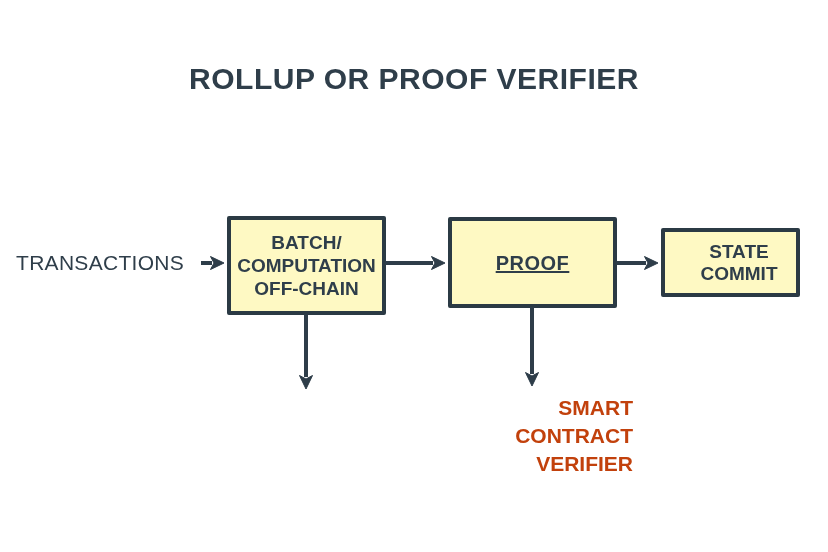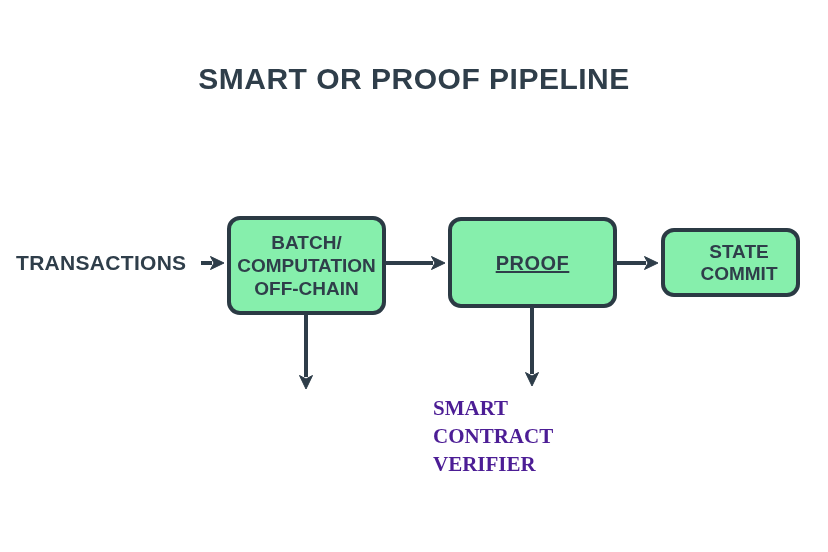--- a/index.html
+++ b/index.html
@@ -25,30 +25,30 @@
     font-size: 30px;
     font-weight: bold;
     letter-spacing: 0.5px;
     color: #2f3e4a;
   }
   .src-label {
     position: absolute;
     left: 16px;
     top: 251px;
     font-size: 21px;
-    font-weight: bold;
+    font-weight: normal;
     letter-spacing: 0.3px;
     white-space: nowrap;
   }
   .node {
     position: absolute;
     box-sizing: border-box;
-    background: #86efac;
+    background: #fef9c3;
     border: 4px solid #2b3a44;
-    border-radius: 13px;
+    border-radius: 2px;
     display: flex;
     align-items: center;
     justify-content: center;
     text-align: center;
     font-weight: bold;
     color: #2f3e4a;
     white-space: pre-line;
   }
   .node-batch {
     left: 227px;
@@ -75,41 +75,40 @@
     height: 69px;
     font-size: 19px;
     line-height: 22px;
     padding-left: 17px;
   }
   .annotation {
     position: absolute;
     left: 433px;
     top: 394px;
     width: 200px;
-    text-align: left;
+    text-align: right;
     font-size: 21px;
     line-height: 28px;
     font-weight: bold;
     white-space: pre-line;
-    color: #4c1d95;
-    font-family: Liberation Serif, serif;
+    color: #c2410c;
   }
   .edges-svg {
     position: absolute;
     left: 0;
     top: 0;
     pointer-events: none;
   }
 </style>
 </head>
 <body>
 
 <div class="canvas">
 
-  <div class="title">SMART OR PROOF PIPELINE</div>
+  <div class="title">ROLLUP OR PROOF VERIFIER</div>
 
   <div class="src-label">TRANSACTIONS</div>
 
   <div class="node node-batch">BATCH/
 COMPUTATION
 OFF-CHAIN</div>
 
   <div class="node node-proof">PROOF</div>
 
   <div class="node node-state">STATE

